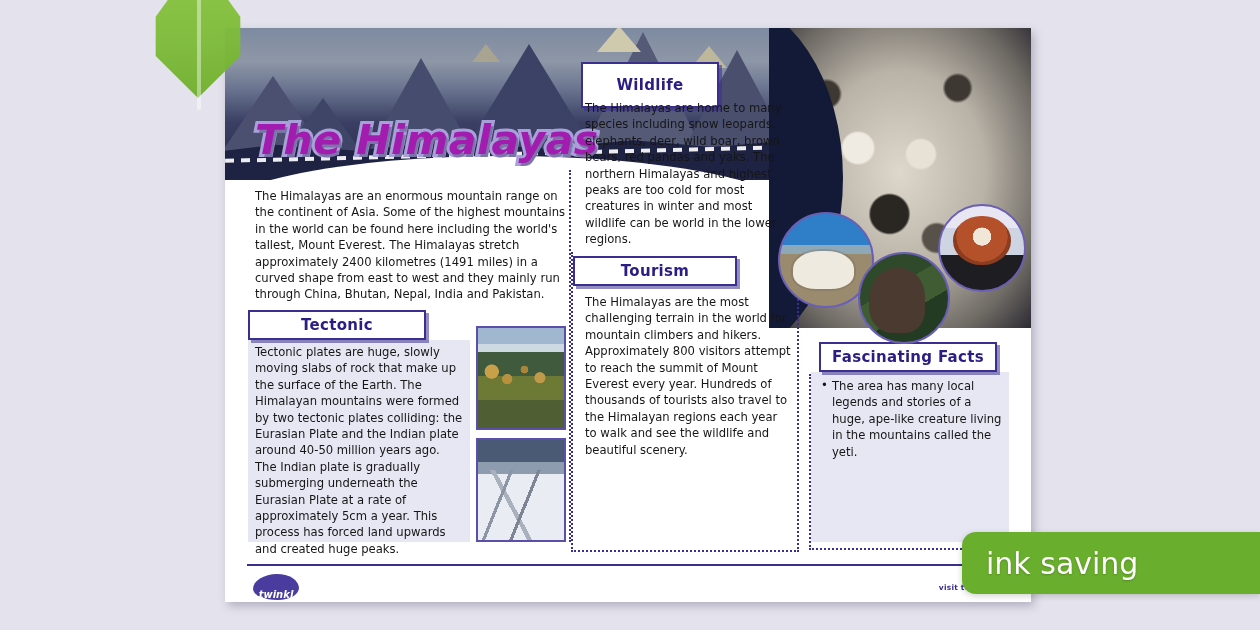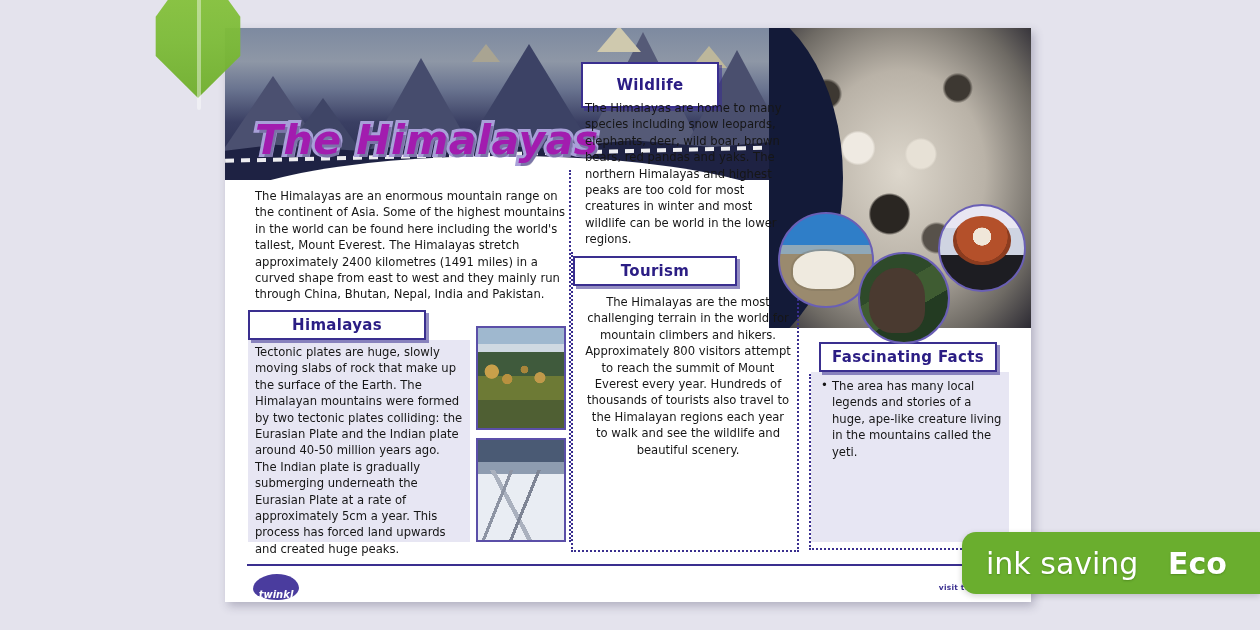--- a/index.html
+++ b/index.html
@@ -367,41 +367,41 @@
     <div class="leopard">
       <div class="leopard-img"></div>
       <div class="leopard-mask"></div>
     </div>
 
     <div class="body-text" style="left:30px; top:160px; width:312px;">The Himalayas are an enormous mountain range on the continent of Asia. Some of the highest mountains in the world can be found here including the world's tallest, Mount Everest. The Himalayas stretch approximately 2400 kilometres (1491 miles) in a curved shape from east to west and they mainly run through China, Bhutan, Nepal, India and Pakistan.</div>
 
     <div class="dotted-v" style="left:344px; top:142px; height:372px;"></div>
 
     <div class="chip" style="left:23px; top:282px; width:178px; height:30px;">
-      <span>Himalayas</span>
+      <span>Tectonic</span>
     </div>
     <div class="panel-lav" style="position:absolute; left:23px; top:312px; width:222px; height:202px; z-index:4;"></div>
     <div class="body-text" style="left:30px; top:316px; width:208px;">Tectonic plates are huge, slowly moving slabs of rock that make up the surface of the Earth. The Himalayan mountains were formed by two tectonic plates colliding: the Eurasian Plate and the Indian plate around 40-50 million years ago. The Indian plate is gradually submerging underneath the Eurasian Plate at a rate of approximately 5cm a year. This process has forced land upwards and created huge peaks.</div>
 
     <div class="photo ph-village" style="left:251px; top:298px; width:90px; height:104px;"></div>
     <div class="photo ph-everest" style="left:251px; top:410px; width:90px; height:104px;"></div>
 
     <div class="chip" style="left:356px; top:34px; width:138px; height:46px;">
       <span>Wildlife</span>
     </div>
     <div class="body-text" style="left:360px; top:72px; width:206px; z-index:8;">The Himalayas are home to many species including snow leopards, elephants, deer, wild boar, brown bears, red pandas and yaks. The northern Himalayas and highest peaks are too cold for most creatures in winter and most wildlife can be world in the lower regions.</div>
 
     <div class="circ c-yak" style="left:553px; top:184px; width:96px; height:96px;"></div>
     <div class="circ c-eleph" style="left:633px; top:224px; width:92px; height:92px;"></div>
     <div class="circ c-panda" style="left:713px; top:176px; width:88px; height:88px;"></div>
 
     <div class="chip" style="left:348px; top:228px; width:164px; height:30px;">
       <span>Tourism</span>
     </div>
-    <div class="body-text" style="left:360px; top:266px; width:206px;text-align:center;">
+    <div class="body-text" style="left:360px; top:266px; width:206px;">
       <p>The Himalayas are the most challenging terrain in the world for mountain climbers and hikers. Approximately 800 visitors attempt to reach the summit of Mount Everest every year. Hundreds of thousands of tourists also travel to the Himalayan regions each year to walk and see the wildlife and beautiful scenery.</p>
     </div>
 
     <div class="dotted-v" style="left:346px; top:224px; height:300px;"></div>
     <div class="dotted-v" style="left:572px; top:224px; height:300px;"></div>
     <div class="dotted-h" style="left:346px; top:522px; width:228px;"></div>
 
     <div class="chip" style="left:594px; top:314px; width:178px; height:30px;">
       <span>Fascinating Facts</span>
     </div>
@@ -421,18 +421,17 @@
       <div class="blob"></div>
       <div class="word">twinkl</div>
     </div>
 
     <div class="visit">visit twinkl.com</div>
 
   </div>
 
   <div class="eco">
     <div class="eco-txt eco-ink">ink saving</div>
-    <div class="eco-txt eco-eco">Eco</div>
   </div>
   <div class="eco-leaf"></div>
   <div class="eco-vein"></div>
 
 </div>
 
 </body></html>

